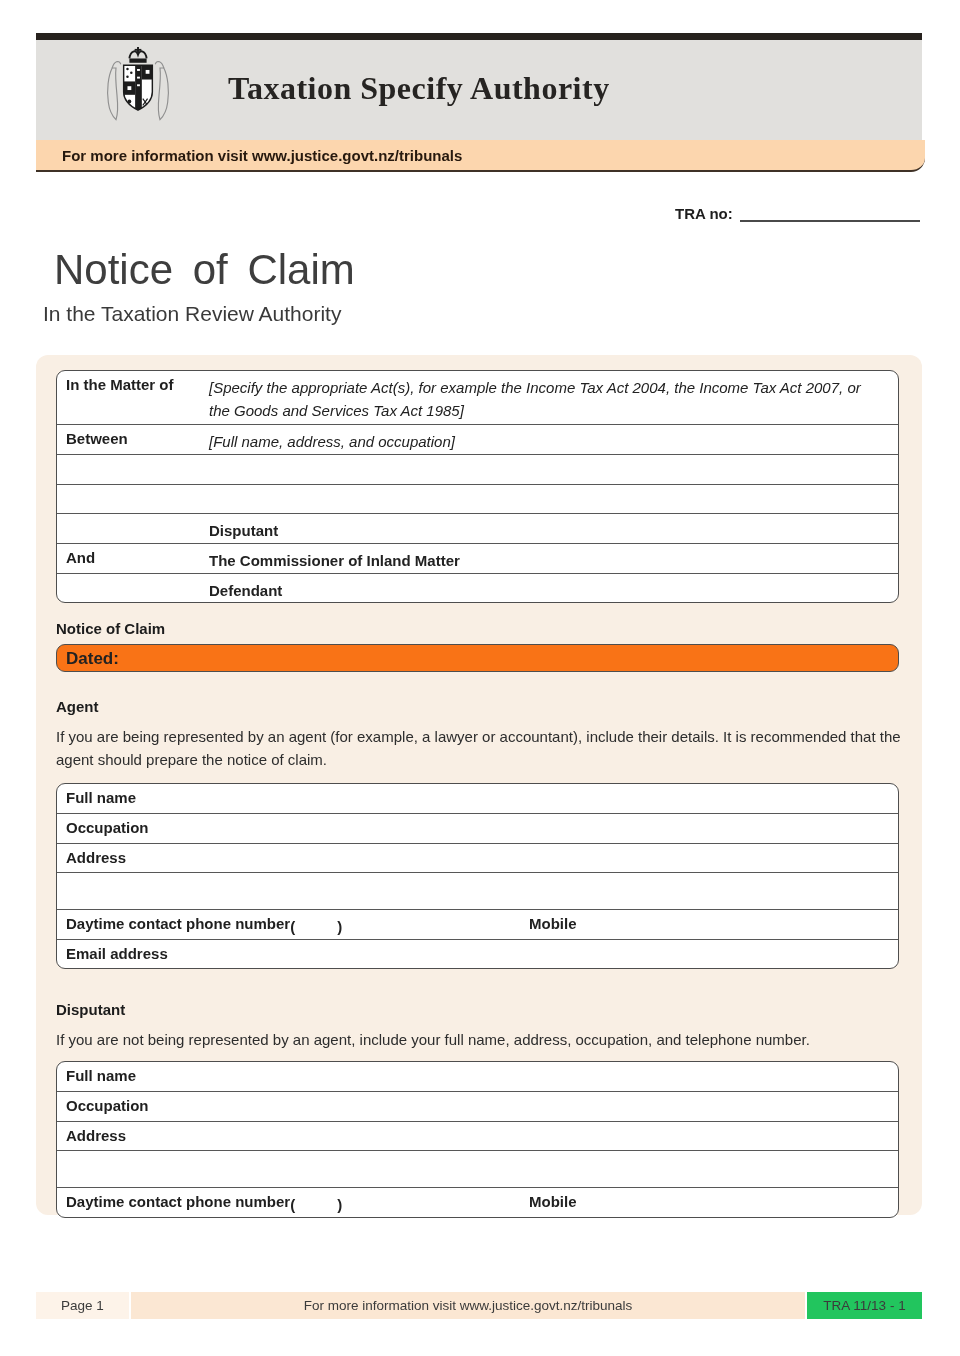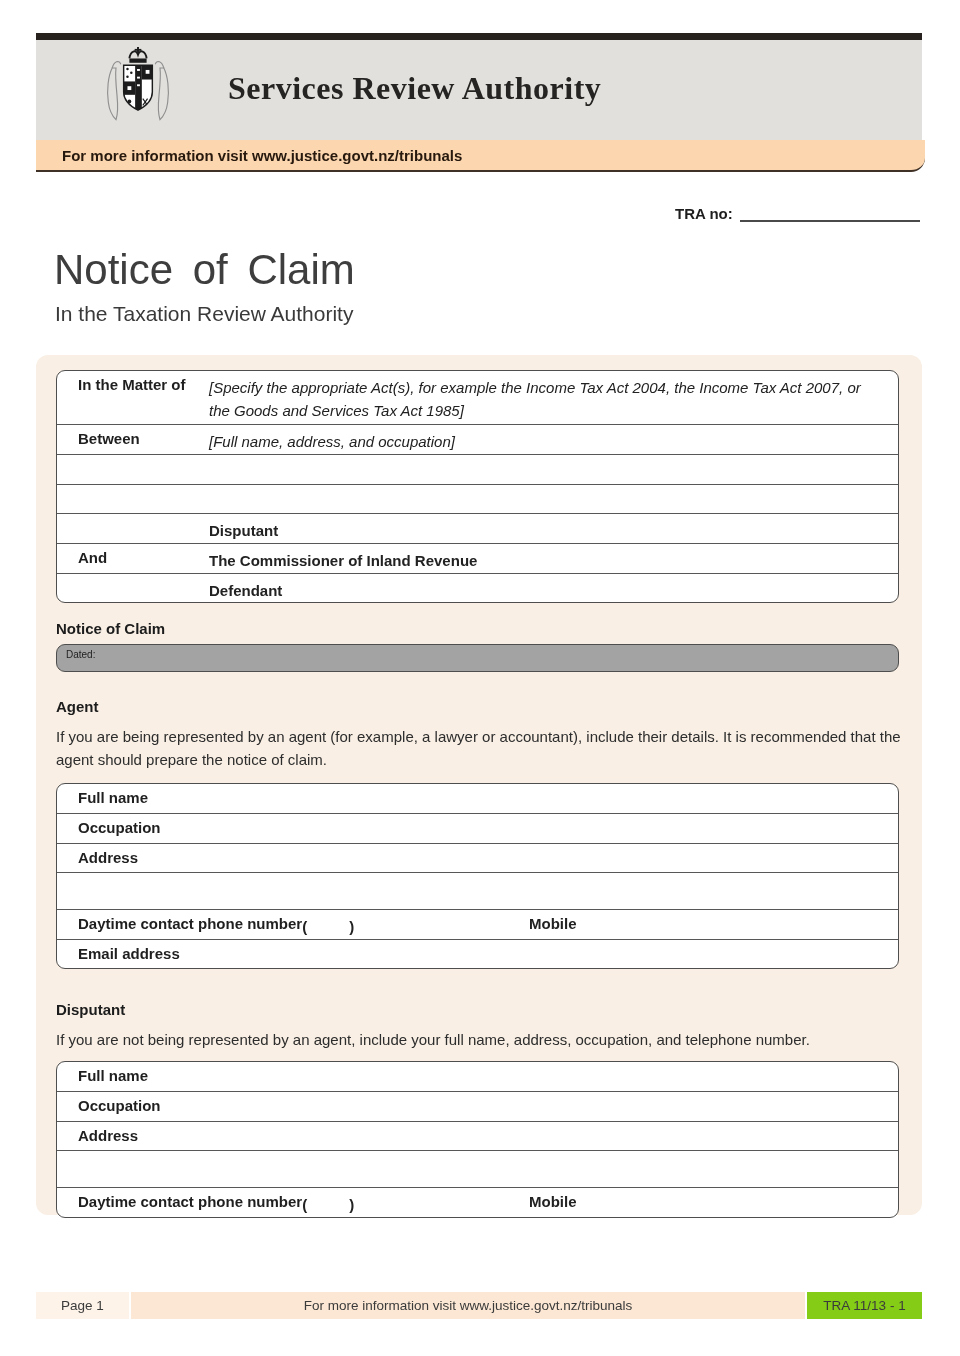--- a/index.html
+++ b/index.html
@@ -21,55 +21,55 @@
     position:absolute; left:36px; top:140px; width:889px; height:32px;
     background:#fcd6ae; border-bottom:2px solid #3f3126; border-radius:0 0 14px 0;
   }
   .info-band .text { padding:7px 0 0 26px; font-weight:bold; font-size:15px; color:#27190e; }
   
   .tra-row { position:absolute; left:675px; top:204px; display:flex; align-items:flex-end;justify-content:flex-end; }
   .tra-label { font-weight:bold; font-size:15px; color:#1e1e1e; }
   .tra-line { display:inline-block; width:180px; height:18px; border-bottom:2px solid #4a4a4a; margin-left:7px; }
   
   .h1 { position:absolute; left:54px; top:246px; font-size:42px; font-weight:400; color:#3e3e3e; word-spacing:8px; }
-  .subtitle { position:absolute; left:55px; top:302px; font-size:21px; color:#3a3a3a; }
+  .subtitle { position:absolute; left:43px; top:302px; font-size:21px; color:#3a3a3a; }
   
   .panel {
     position:absolute; left:36px; top:355px; width:886px; height:860px;
     background:#f9efe4; border-radius:12px; padding:15px 23px 0 20px;
   }
   .box-table { background:#ffffff; border:1.5px solid #4e4e4e; border-radius:9px; overflow:hidden; }
   .row { display:flex; border-top:1.5px solid #575757; min-height:29px; align-items:flex-start; }
   .row:first-child { border-top:none; }
-  .row .lbl { flex:0 0 152px; padding:5px 0 0 21px; font-weight:bold; font-size:15px; color:#1f1f1f; }
+  .row .lbl { flex:0 0 152px; padding:5px 0 0 9px; font-weight:bold; font-size:15px; color:#1f1f1f; }
   .row .val { flex:1; padding:5px 16px 0 0; font-size:15px; line-height:23px; color:#222; }
   .row.tall { min-height:53px; }
   .row.h30 { min-height:30px; }
   .it { font-style:italic; }
   .bv { font-weight:bold; }
   .section-label { font-weight:bold; font-size:15px; color:#1c1c1c; }
   .mt-notice { margin-top:17px; }
   .dated-box {
-    margin-top:7px; background:#a3a3a3; border:1.5px solid #4e4e4e; border-radius:9px;
-    height:28px; padding:4px 0 0 9px; font-weight:normal; font-size:10px;
+    margin-top:7px; background:#f97316; border:1.5px solid #4e4e4e; border-radius:9px;
+    height:28px; padding:4px 0 0 9px; font-weight:bold; font-size:17px;
   }
   .mt-agent { margin-top:26px; }
   .para { font-size:15px; line-height:23px; color:#2d2d2d; margin-top:10px; width:845px; }
   .fields { margin-top:12px; }
   .phone-row { position:relative;margin-top:7px; }
   .paren-gap { display:inline-block; width:42px; }
   .mobile-lbl { position:absolute; left:472px; top:5px; font-weight:bold; font-size:15px; }
   .mt-disputant { margin-top:32px; }
   .fields-disputant { margin-top:10px; }
   
   .footer { position:absolute; left:36px; top:1292px; width:886px; height:27px; display:flex; font-size:13.5px; color:#3b3b3b; }
   .f-cell { display:flex; align-items:center; justify-content:center; }
   .f-left { width:93px; background:#fdf3e9; margin-right:2px; }
   .f-mid { flex:1; background:#fbe7d3; margin-right:2px; }
-  .f-right { width:115px; background:#84cc16; }
+  .f-right { width:115px; background:#22c55e; }
 </style>
 </head>
 <body>
 
 <div class="page">
 
   <div class="top-bar"></div>
   <div class="header-band">
     <svg class="logo" viewBox="0 0 90 92">
       <path d="M18,22 C14,30 12,45 14,58 C15,66 18,72 22,76 C24,70 24,60 23,50 C22,40 21,30 22,22 Z" fill="none" stroke="#8f8f8f" stroke-width="1.2"></path>
@@ -94,21 +94,21 @@
         <rect x="44" y="23" width="3" height="2" fill="#ffffff"></rect>
         <rect x="44" y="31" width="3" height="2" fill="#ffffff"></rect>
         <rect x="44" y="39" width="3" height="2" fill="#ffffff"></rect>
         <rect x="53" y="24" width="4" height="4" fill="#ffffff"></rect>
         <rect x="34" y="41" width="4" height="4" fill="#ffffff"></rect>
         <path d="M50,54 l5,7 M55,54 l-5,7" stroke="#1c1c1c" stroke-width="1.2"></path>
         <circle cx="36" cy="57" r="2" fill="#1c1c1c"></circle>
       </g>
       <path d="M30,19 h30 v28 c0,11 -9,16 -15,19 c-6,-3 -15,-8 -15,-19 Z" fill="none" stroke="#1c1c1c" stroke-width="1.5"></path>
     </svg>
-    <div class="org-title">Services Review Authority</div>
+    <div class="org-title">Taxation Specify Authority</div>
   </div>
   <div class="info-band">
     <div class="text">For more information visit www.justice.govt.nz/tribunals</div>
   </div>
 
   <div class="tra-row">
     <span class="tra-label">TRA no:</span>
     <span class="tra-line"></span>
   </div>
 
@@ -133,21 +133,21 @@
       <div class="row">
         <span class="lbl"></span>
         <span class="val"></span>
       </div>
       <div class="row h30">
         <span class="lbl"></span>
         <span class="val bv">Disputant</span>
       </div>
       <div class="row h30">
         <span class="lbl">And</span>
-        <span class="val bv">The Commissioner of Inland Revenue</span>
+        <span class="val bv">The Commissioner of Inland Matter</span>
       </div>
       <div class="row">
         <span class="lbl"></span>
         <span class="val bv">Defendant</span>
       </div>
     </div>
 
     <div class="section-label mt-notice">Notice of Claim</div>
     <div class="dated-box">
       <span>Dated:</span>

